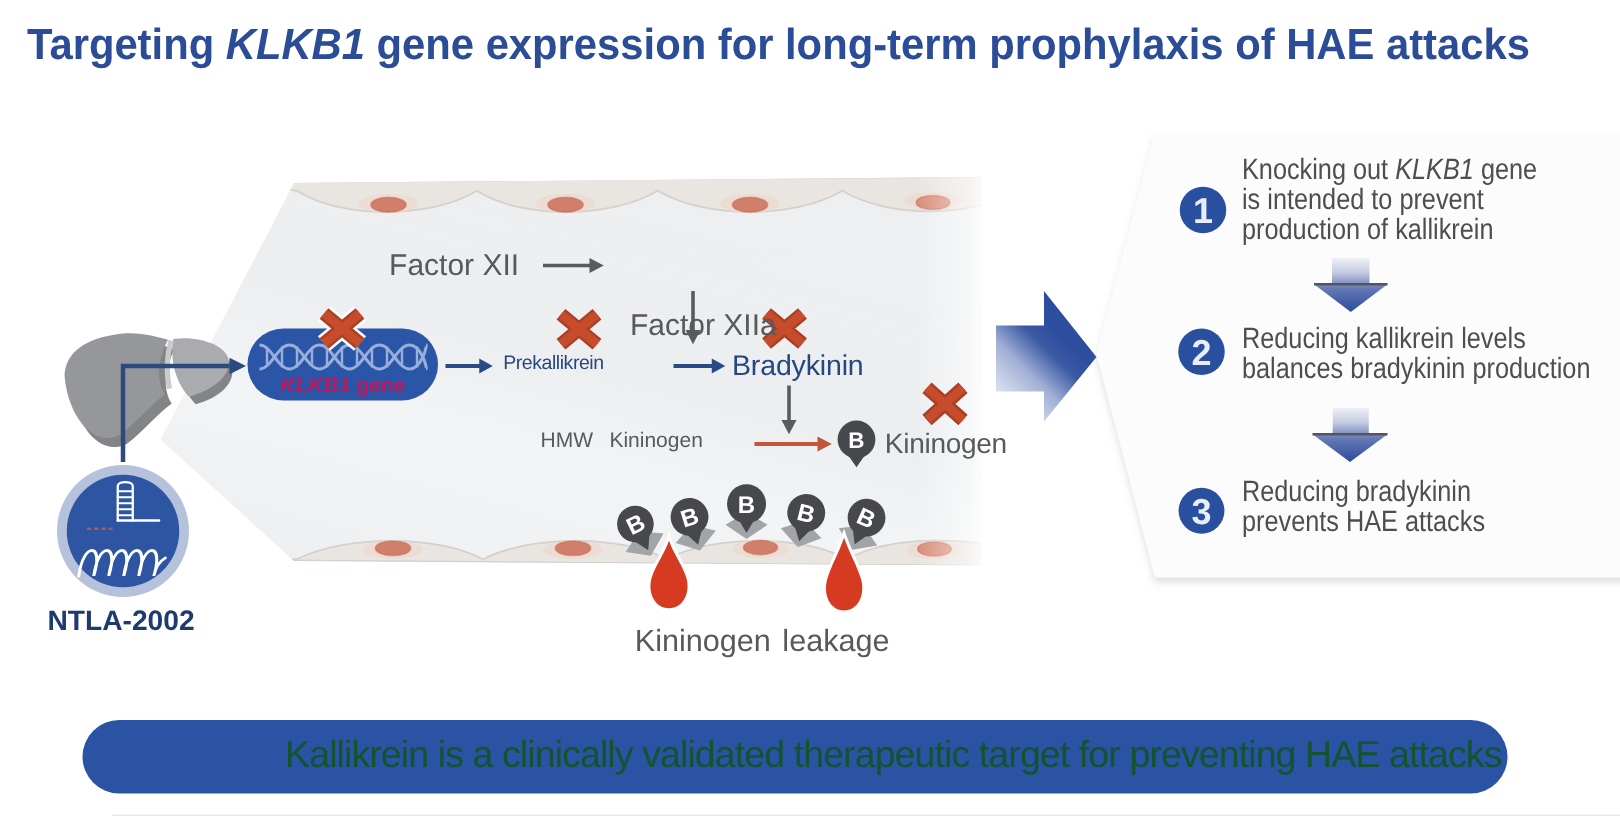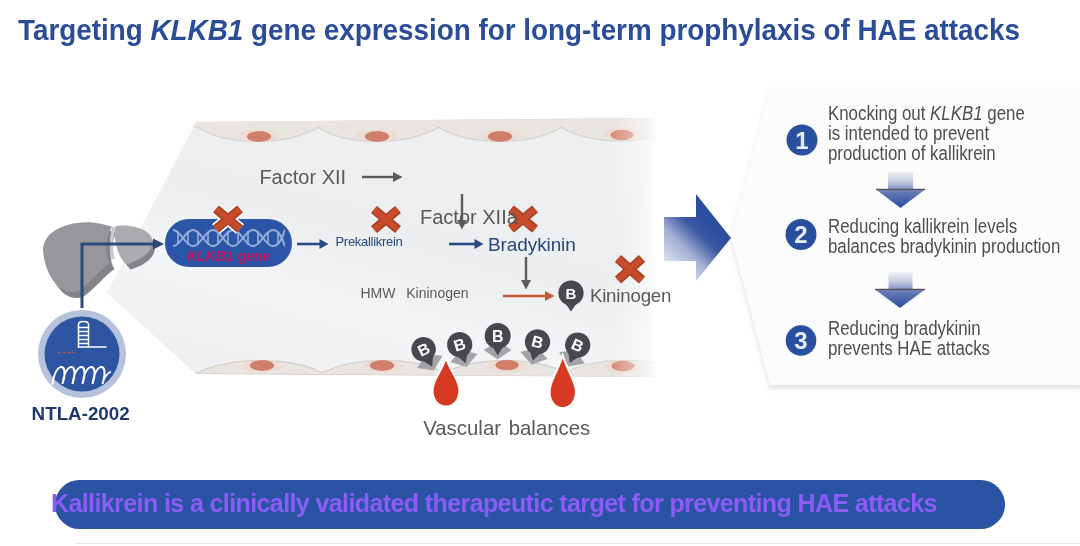--- a/index.html
+++ b/index.html
@@ -237,21 +237,21 @@
 </svg>
 
 <div id="title" class="abs">Targeting <i>KLKB1</i> gene expression for long-term prophylaxis of HAE attacks</div>
 
 <div class="abs gray" id="t-fxii" style="left:259.4px;top:165.8px;font-size:20px;">Factor&nbsp;XII</div>
 <div class="abs gray" id="t-fxiia" style="left:420px;top:165.8px;font-size:20px;margin-top:40px;">Factor&nbsp;XIIa</div>
 <div class="abs navy" id="t-prek" style="left:335.5px;top:233.8px;font-size:13px;letter-spacing:-0.3px;">Prekallikrein</div>
 <div class="abs navy" id="t-kall" style="left:488px;top:233.8px;font-size:19px;letter-spacing:-0.1px;">Bradykinin</div>
 <div class="abs gray" id="t-hmw" style="left:360.4px;top:284.5px;font-size:14px;word-spacing:7px;">HMW Kininogen</div>
 <div class="abs gray" id="t-brad" style="left:589.9px;top:285.1px;font-size:18.7px;letter-spacing:-0.2px;">Kininogen</div>
-<div class="abs gray" id="t-vasc" style="left:423.2px;top:417.2px;font-size:20.4px;word-spacing:2px;">Vascular balances</div>
+<div class="abs gray" id="t-vasc" style="left:423.2px;top:417.2px;font-size:20.4px;word-spacing:2px;">Kininogen leakage</div>
 <div class="abs" id="t-ntla" style="left:31.6px;top:402.8px;font-size:18.8px;font-weight:bold;color:#1e3a6e;text-align:center;">NTLA-2002</div>
 <div class="abs" id="t-klkb1" style="left:165px;top:248.4px;width:127px;text-align:center;font-size:14px;font-weight:bold;color:#be185d;"><i>KLKB1</i>&nbsp;gene</div>
 
 <div class="abs ptxt" id="p1" style="left:828px;top:104.3px;">Knocking out <i>KLKB1</i> gene<br>is intended to prevent<br>production of kallikrein</div>
 <div class="abs ptxt" id="p2" style="left:828px;top:216.6px;">Reducing kallikrein levels<br>balances bradykinin production</div>
 <div class="abs ptxt" id="p3" style="left:828px;top:318.6px;">Reducing bradykinin<br>prevents HAE attacks</div>
 
-<div class="abs" id="banner-text" style="left:51px;top:489.4px;width:950px;text-align:left;font-size:25px;font-weight:bold;color:#8b5cf6;letter-spacing:-0.6px;">Kallikrein is a clinically validated therapeutic target for preventing HAE attacks</div>
+<div class="abs" id="banner-text" style="left:51px;top:489.4px;width:950px;text-align:right;font-size:25px;font-weight:normal;color:#14532d;letter-spacing:-0.6px;">Kallikrein is a clinically validated therapeutic target for preventing HAE attacks</div>
 
 </body></html>

